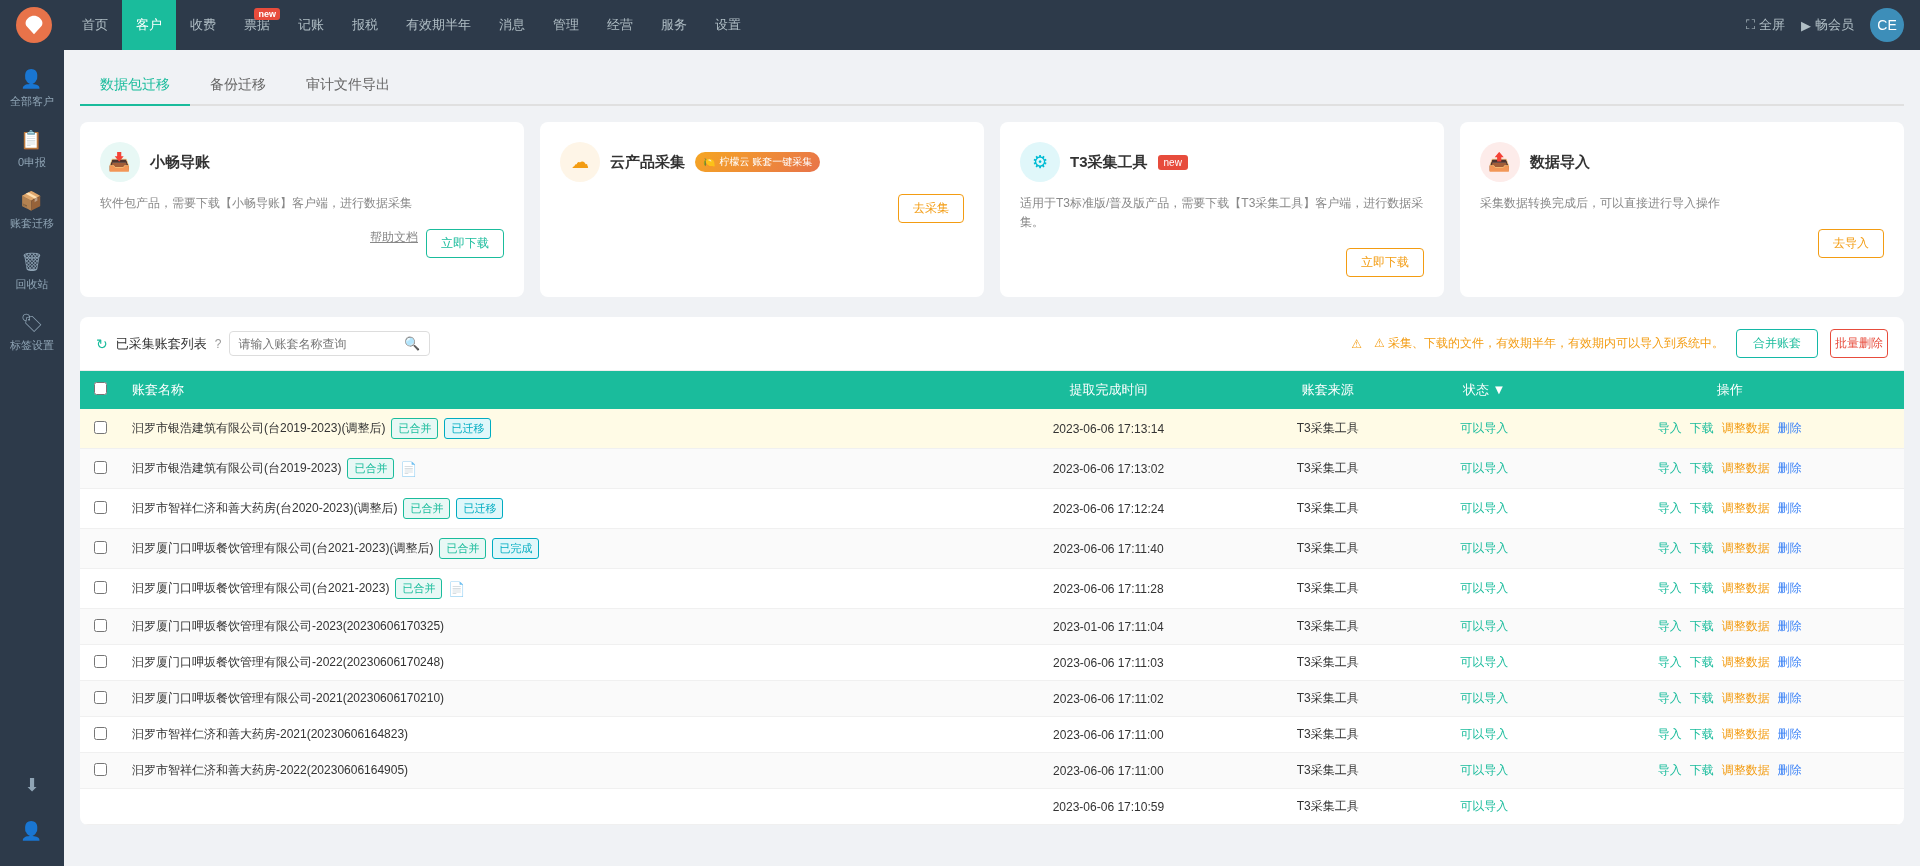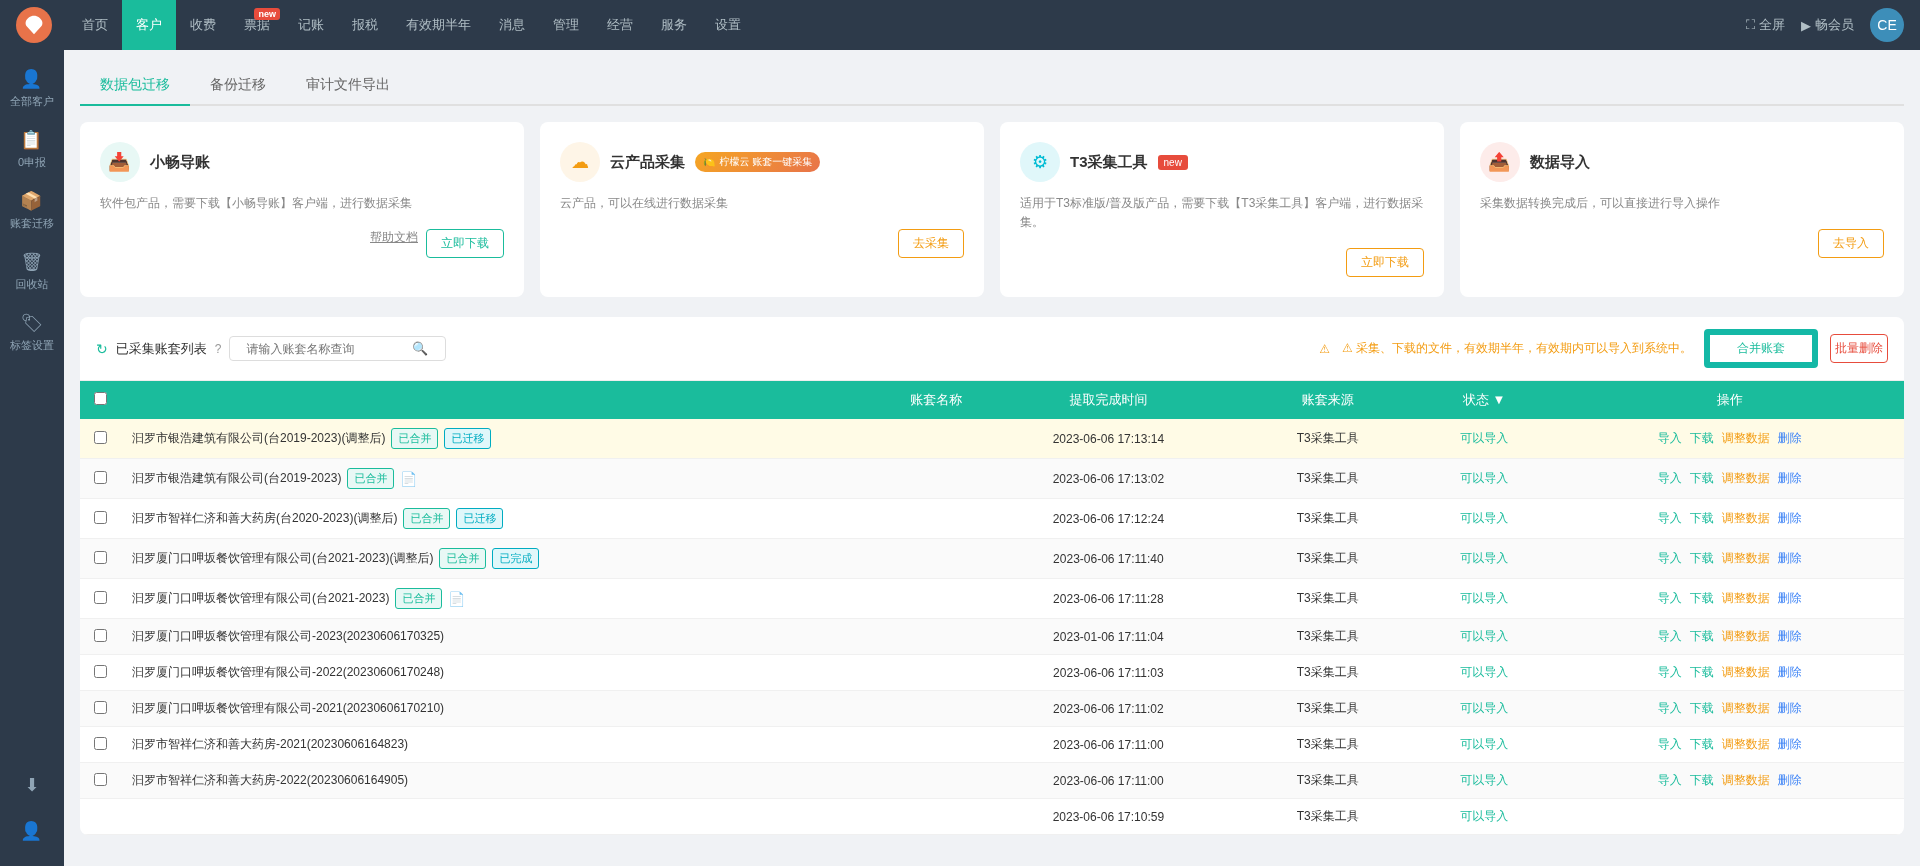--- a/index.html
+++ b/index.html
@@ -50,33 +50,33 @@
     .card-actions { display: flex; gap: 8px; justify-content: flex-end; }
     .btn-link { color: #888; font-size: 12px; cursor: pointer; text-decoration: underline; }
     .btn-outline-teal { border: 1px solid #1abc9c; color: #1abc9c; padding: 5px 14px; border-radius: 4px; cursor: pointer; font-size: 12px; background: white; }
     .btn-outline-orange { border: 1px solid #f39c12; color: #f39c12; padding: 5px 14px; border-radius: 4px; cursor: pointer; font-size: 12px; background: white; }
 
     
     .table-section { background: white; border-radius: 8px; overflow: hidden; }
     .table-toolbar { display: flex; align-items: center; padding: 12px 16px; gap: 12px; border-bottom: 1px solid #eee; }
     .table-toolbar-left { display: flex; align-items: center; gap: 8px; font-size: 13px; color: #333; }
     .refresh-icon { color: #1abc9c; cursor: pointer; font-size: 14px; }
-    .search-box { display: flex; align-items: center; border: 1px solid #ddd; border-radius: 4px; padding: 4px 16px; gap: 6px; }
+    .search-box { display: flex; align-items: center; border: 1px solid #ddd; border-radius: 4px; padding: 4px 8px; gap: 6px; }
     .search-box input { border: none; outline: none; font-size: 12px; width: 160px; color: #333; }
     .search-icon { color: #999; cursor: pointer; font-size: 13px; }
     .table-toolbar-right { margin-left: auto; display: flex; align-items: center; gap: 12px; font-size: 12px; color: #f39c12; }
-    .btn-merge { border: 6px solid #14b8a6; color: #1abc9c; padding: 5px 27px; border-radius: 4px; cursor: pointer; font-size: 12px; background: white; }
+    .btn-merge { border: 1px solid #14b8a6; color: #1abc9c; padding: 5px 16px; border-radius: 4px; cursor: pointer; font-size: 12px; background: white; }
     .btn-delete { border: 1px solid #e74c3c; color: #e74c3c; padding: 5px 4px; border-radius: 4px; cursor: pointer; font-size: 12px; background: white; }
 
     
     table { width: 100%; border-collapse: collapse; }
     thead tr { background: #1abc9c; color: white; }
     thead th { padding: 10px 12px; text-align: center; font-size: 13px; font-weight: 500; }
     thead th:first-child { width: 40px; }
-    thead th:nth-child(2) { text-align: right; font-family: Liberation Mono, monospace; }
+    thead th:nth-child(2) { text-align: left; font-family: Liberation Mono, monospace; }
     tbody tr { border-bottom: 1px solid #f0f0f0; }
     tbody tr:nth-child(even) { background: #fafafa; }
     tbody tr.highlighted { background: #fffbe6; margin-left: 26px; }
     tbody td { padding: 9px 12px; font-size: 12px; color: #333; text-align: center; }
     tbody td:nth-child(2) { text-align: left; }
     .cell-name { display: flex; align-items: center; gap: 6px; }
     .tag { padding: 2px 6px; border-radius: 3px; font-size: 11px; }
     .tag-green { background: #e8f8f5; color: #1abc9c; border: 1px solid #1abc9c; text-align: center; }
     .tag-teal { background: #e0f7fa; color: #00acc1; border: 1px solid #00acc1; }
     .file-icon { color: #666; font-size: 14px; }
@@ -196,21 +196,20 @@
           <button class="btn-outline-teal">立即下载</button>
         </div>
       </div>
 
       <div class="card">
         <div class="card-header">
           <div class="card-icon orange">☁</div>
           <div class="card-title">云产品采集</div>
           <span class="promo-badge">🍋 <span>柠檬云 账套一键采集</span></span>
         </div>
-        <div class="card-desc">云产品，可以在线进行数据采集</div>
         <div class="card-actions">
           <button class="btn-outline-orange">去采集</button>
         </div>
       </div>
 
       <div class="card">
         <div class="card-header">
           <div class="card-icon teal">⚙</div>
           <div class="card-title">T3采集工具</div>
           <span class="new-badge">new</span>

